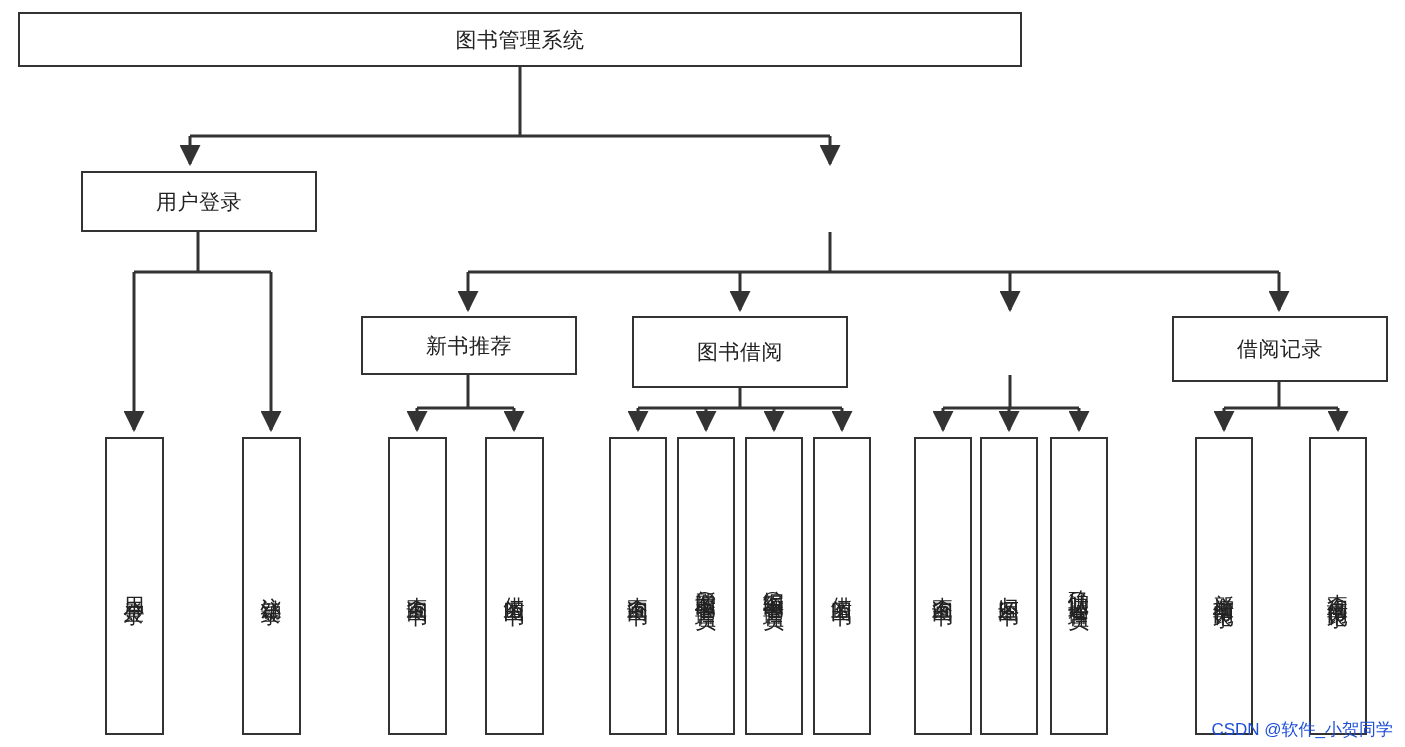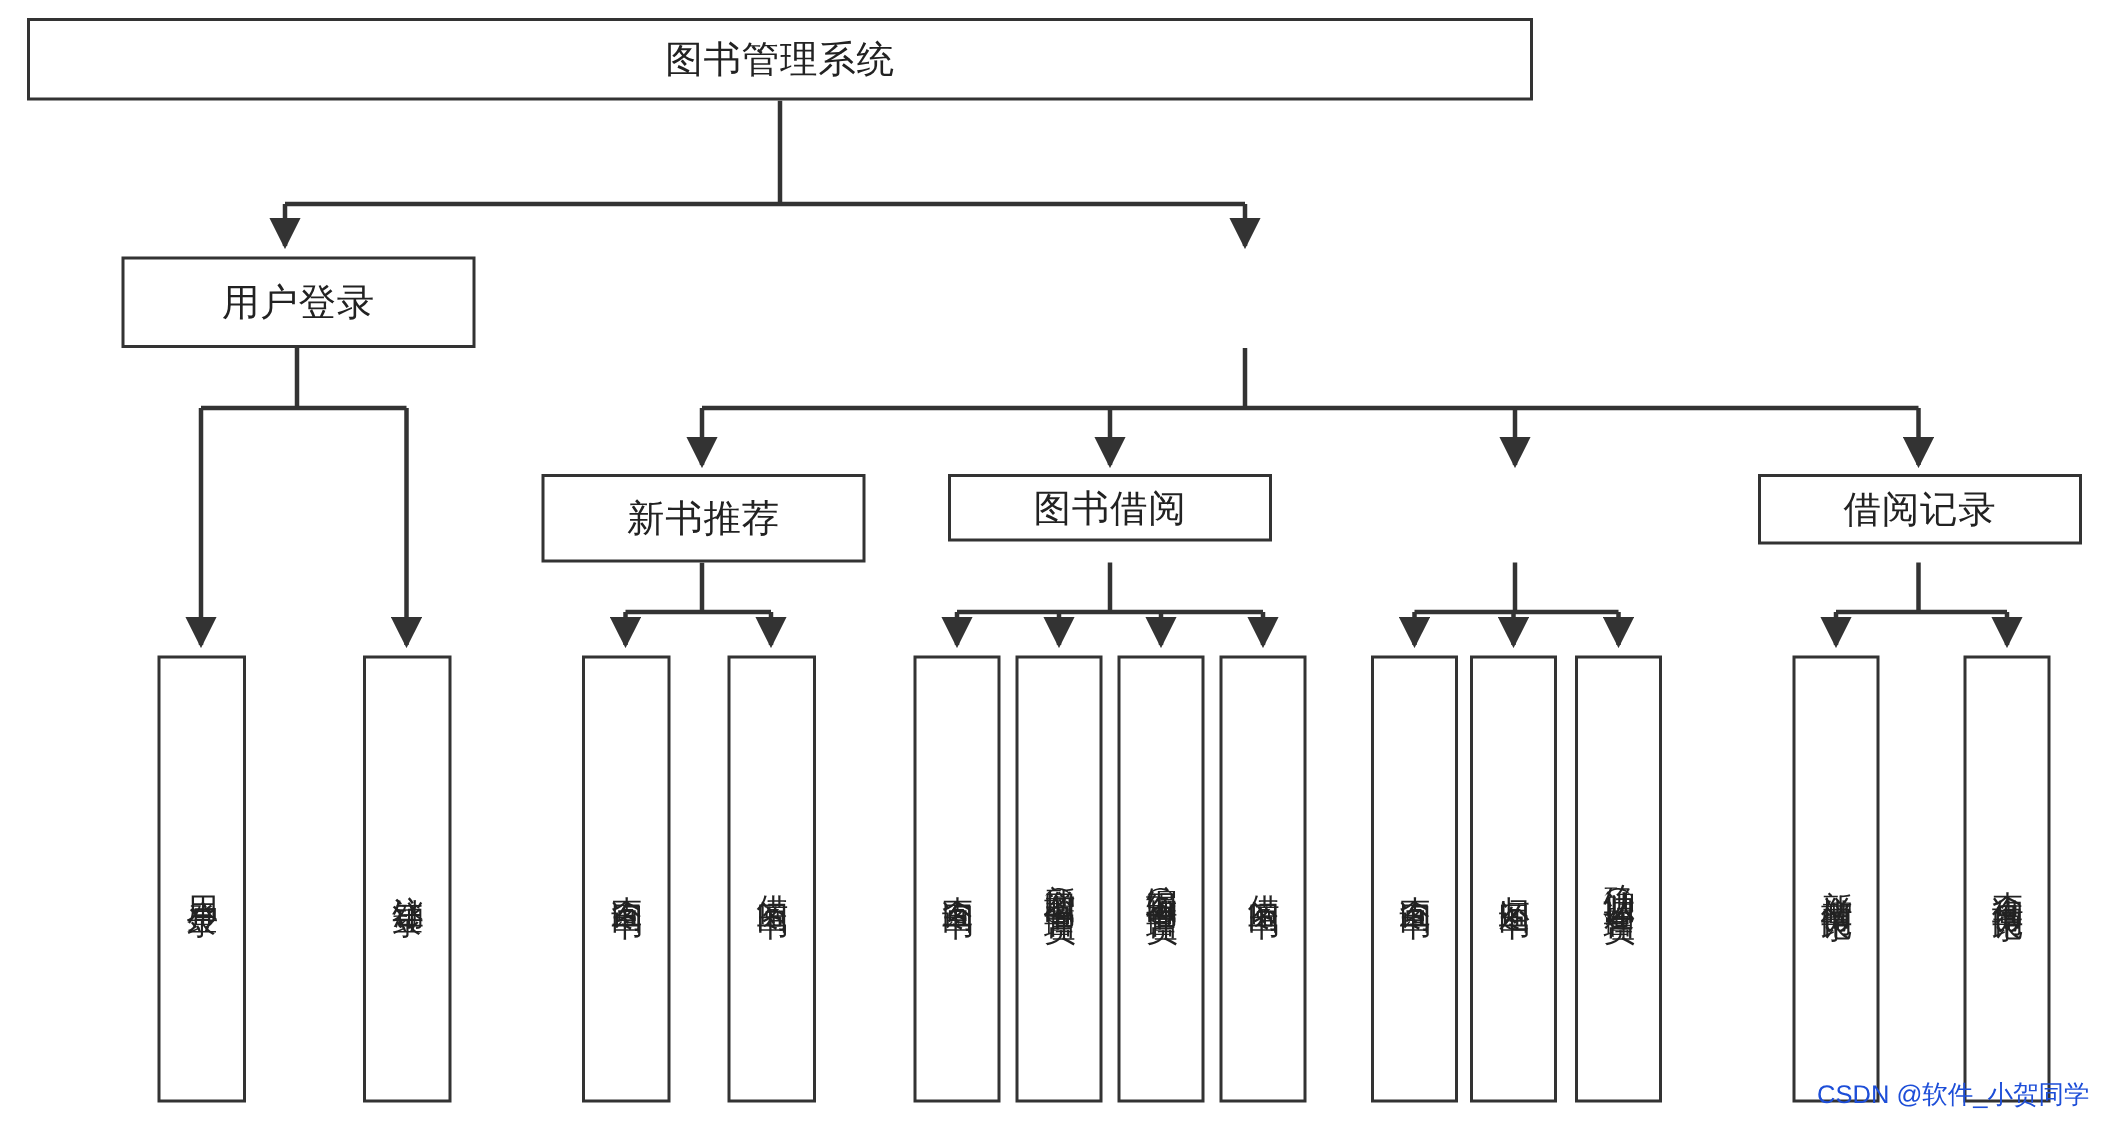--- a/index.html
+++ b/index.html
@@ -30,21 +30,21 @@
     box-sizing: border-box;
     background: #ffffff;
     border: 2px solid #333333;
     display: flex;
     align-items: center;
     justify-content: center;
     color: #222222;
     text-align: center;
   }
   .node.horiz {
-    font-size: 25px;
+    font-size: 21px;
     letter-spacing: 0.5px;
   }
   .node.vert {
     writing-mode: vertical-rl;
     text-orientation: upright;
     font-size: 21px;
     letter-spacing: 3px;
     padding: 4px 0;
     line-height: 1;
   }
@@ -122,24 +122,24 @@
     <span>图书管理系统</span>
   </div>
 
   <div class="node horiz" style="left:81px; top:171px; width:236px; height:61px;">
     <span>用户登录</span>
   </div>
 
   <div class="node horiz" style="left:361px; top:316px; width:216px; height:59px;">
     <span>新书推荐</span>
   </div>
-  <div class="node horiz" style="left:632px; top:316px; width:216px; height:45px;">
+  <div class="node horiz" style="left:632px; top:316px; width:216px; height:72px;">
     <span>图书借阅</span>
   </div>
-  <div class="node horiz" style="left:1172px; top:316px; width:216px; height:47px;">
+  <div class="node horiz" style="left:1172px; top:316px; width:216px; height:66px;">
     <span>借阅记录</span>
   </div>
 
   <div class="node vert" style="left:105px; top:437px; width:59px; height:298px;">
     <span class="vtext">用户登录</span>
   </div>
   <div class="node vert" style="left:242px; top:437px; width:59px; height:298px;">
     <span class="vtext">注销登录</span>
   </div>
 

